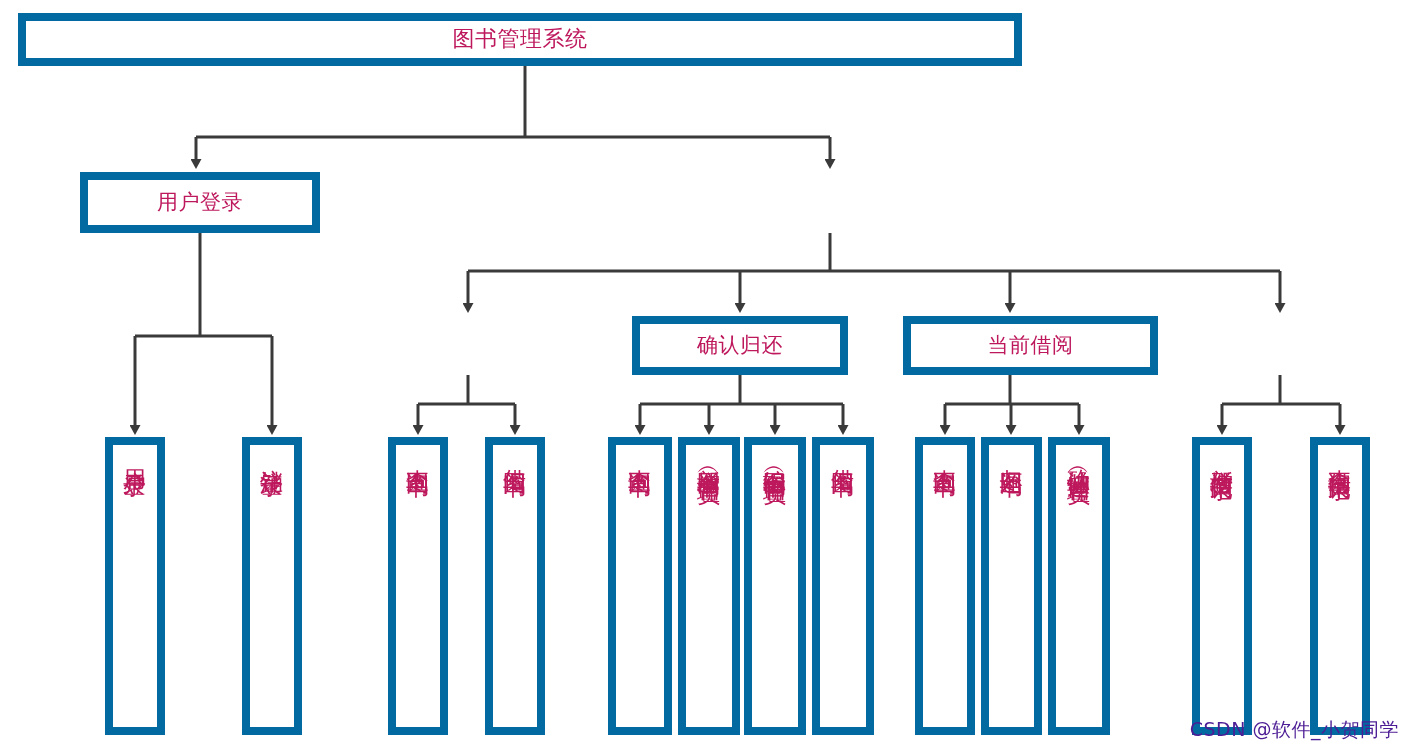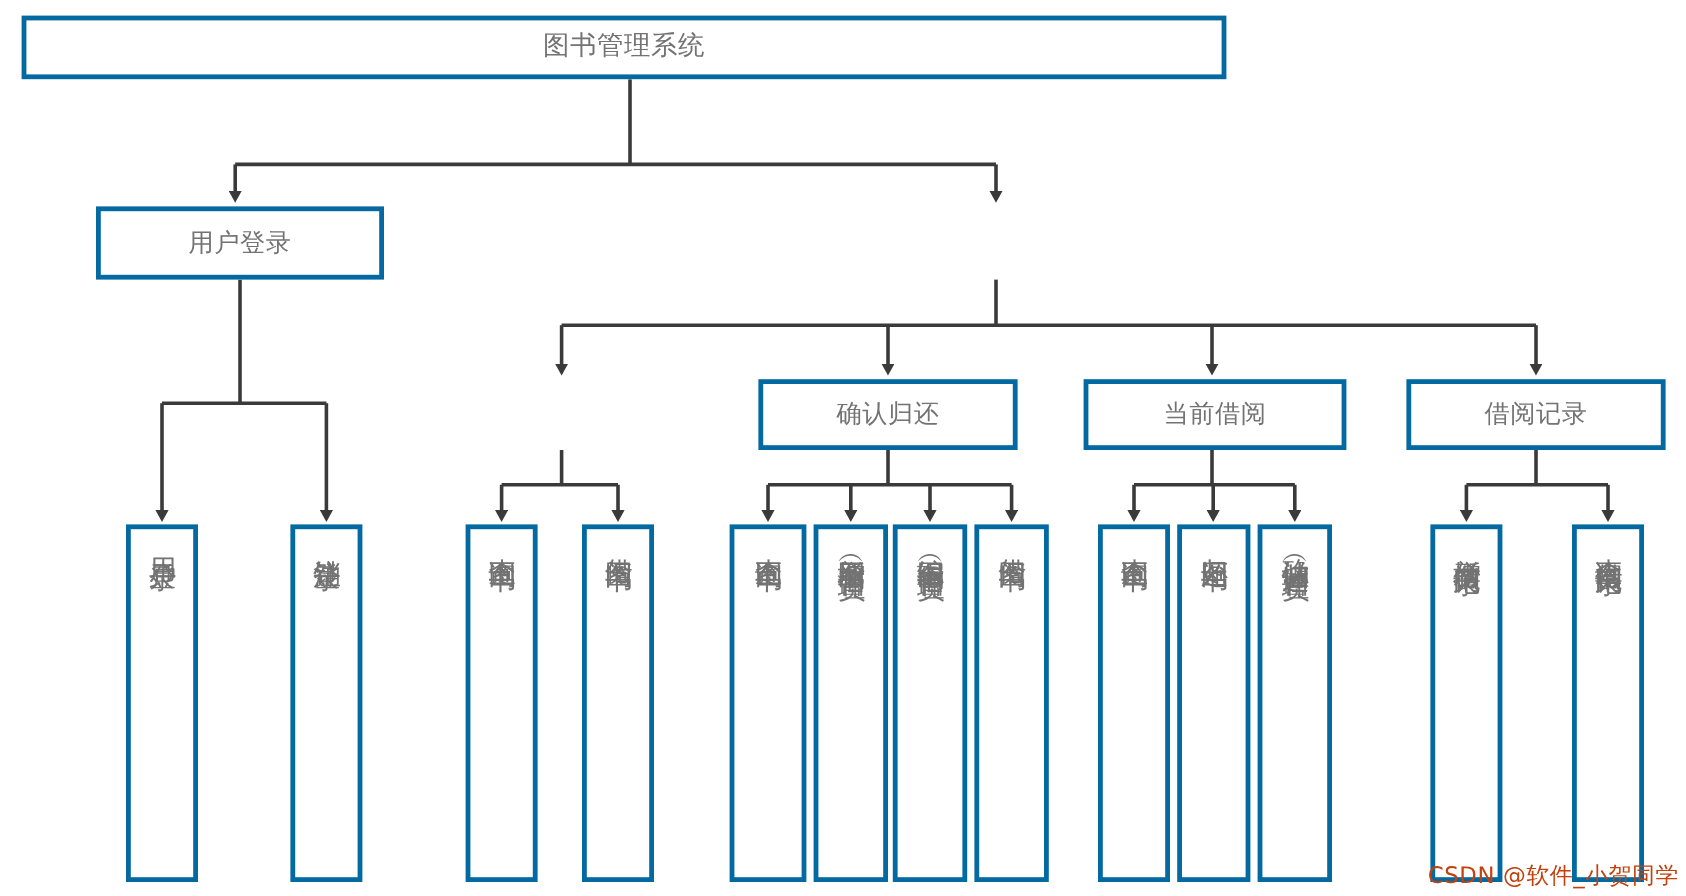--- a/index.html
+++ b/index.html
@@ -21,26 +21,26 @@
     position: absolute;
     left: 0;
     top: 0;
     width: 1405px;
     height: 747px;
     pointer-events: none;
   }
   .node {
     position: absolute;
     box-sizing: border-box;
-    border: 4px solid #0369a1;
+    border: 8px solid #0369a1;
     background: #ffffff;
     display: flex;
     align-items: center;
     justify-content: center;
-    color: #737373;
+    color: #be185d;
   }
   .node .lbl {
     display: block;
     text-align: center;
     line-height: 1.12;
     letter-spacing: 0.5px;
   }
   .node.horiz .lbl {
     font-size: 21px;
     white-space: nowrap;
@@ -59,21 +59,21 @@
     font-size: 23px;
     line-height: 1.05;
     letter-spacing: 2px;
     white-space: nowrap;
   }
   .watermark {
     position: absolute;
     right: 6px;
     bottom: 4px;
     font-size: 19px;
-    color: #c2410c;
+    color: #4c1d95;
     white-space: nowrap;
     letter-spacing: 0.5px;
   }
 </style>
 </head>
 <body>
 
 <div id="canvas">
 
   <svg class="connectors" viewBox="0 0 1405 747" xmlns="http://www.w3.org/2000/svg">
@@ -133,25 +133,22 @@
     <span class="lbl">图书管理系统</span>
   </div>
 
   <div class="node horiz" style="left:80px; top:172px; width:240px; height:61px;">
     <span class="lbl">用户登录</span>
   </div>
 
   <div class="node horiz" style="left:632px; top:316px; width:216px; height:59px;">
     <span class="lbl">确认归还</span>
   </div>
-  <div class="node horiz" style="left:903px; top:316px; width:219px; height:59px;">
+  <div class="node horiz" style="left:903px; top:316px; width:255px; height:59px;">
     <span class="lbl">当前借阅</span>
-  </div>
-  <div class="node horiz" style="left:1172px; top:316px; width:216px; height:59px;">
-    <span class="lbl">借阅记录</span>
   </div>
 
   <div class="node leaf" style="left:105px; top:437px; width:60px; height:298px;">
     <span class="lbl">用户登录</span>
   </div>
   <div class="node leaf" style="left:242px; top:437px; width:60px; height:298px;">
     <span class="lbl">注销登录</span>
   </div>
 
   <div class="node leaf" style="left:388px; top:437px; width:60px; height:298px;">

